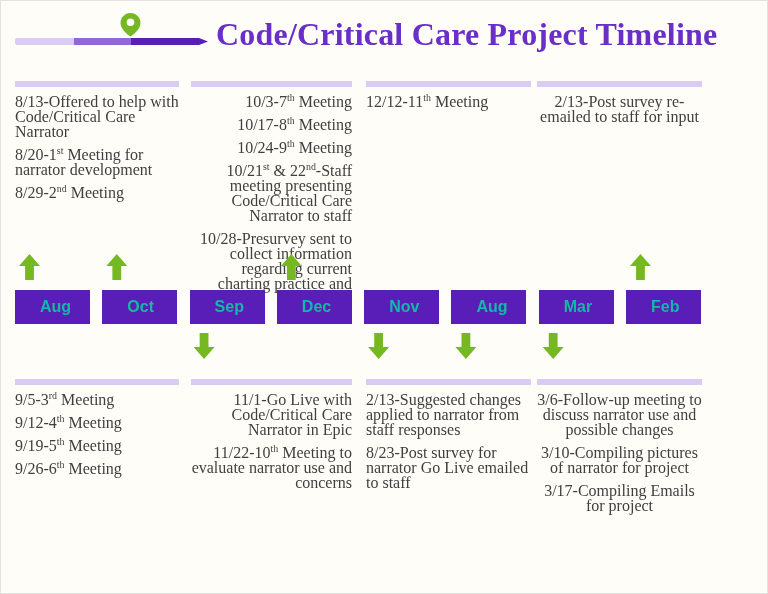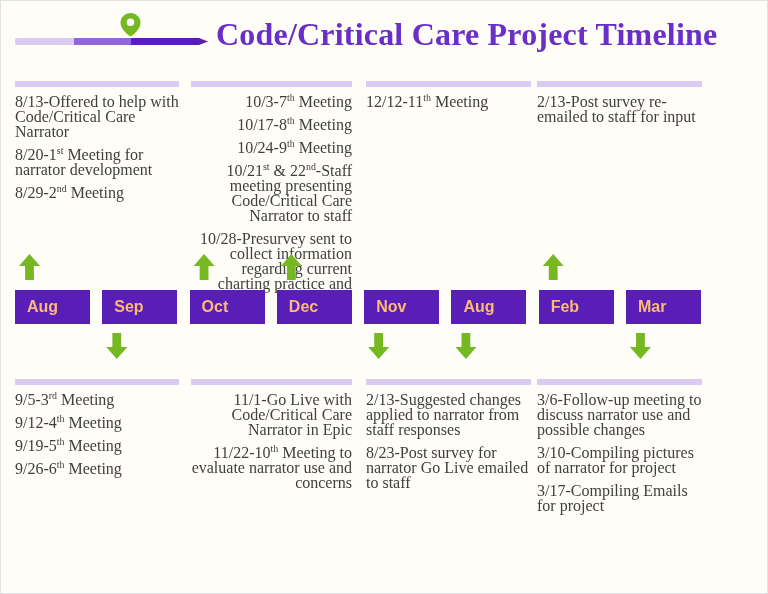--- a/index.html
+++ b/index.html
@@ -24,36 +24,36 @@
     color:#6a2fc9; font-family:"Liberation Serif", serif; white-space:nowrap;
   }
 
   
   .col { position:absolute; }
   .col.top { top:80px; }
   .col.bot { top:378px; }
   .c1 { left:14px;  width:164px; }
   .c2 { left:190px; width:161px;text-align:right; }
   .c3 { left:365px; width:165px; }
-  .c4 { left:536px; width:165px; }
+  .c4 { left:536px; width:165px;text-align:center; }
   .colbar { height:6px; background:#d9cbf2; margin-bottom:7px; }
   .event { margin:0 0 8px 0; font-size:16px; line-height:15px; }
   .event sup { font-size:0.62em; line-height:0; vertical-align:super; }
 
   
   .month-band {
     position:absolute; left:14px; top:253px; width:686px; height:108px;
     display:flex; justify-content:space-between;
   }
   .month-cell { position:relative; width:75px; height:108px; }
   .month-block {
     position:absolute; left:0; top:36px; width:100%; height:34px;
-    background:#5a1eb8; color:#fdba74;
+    background:#5a1eb8; color:#14b8a6;
     font-family:"Liberation Sans", sans-serif; font-weight:bold; font-size:16px;
-    line-height:34px; padding-left:12px; box-sizing:border-box;
+    line-height:34px; padding-left:25px; box-sizing:border-box;
   }
   .arrow { position:absolute; left:4px; width:21px; height:26px; background:#76b821; }
   .arrow.up   { top:0;
     clip-path:polygon(50% 0, 100% 46%, 71% 46%, 71% 100%, 29% 100%, 29% 46%, 0 46%); }
   .arrow.down { top:79px;
     clip-path:polygon(29% 0, 71% 0, 71% 54%, 100% 54%, 50% 100%, 0 54%, 29% 54%); }
 </style>
 </head>
 <body>
 
@@ -96,60 +96,60 @@
   </div>
 
   <div class="month-band">
     <div class="month-cell">
       <div class="arrow up"></div>
       <div class="month-block">
         <span>Aug</span>
       </div>
     </div>
     <div class="month-cell">
+      <div class="arrow up"></div>
+      <div class="month-block">
+        <span>Oct</span>
+      </div>
+    </div>
+    <div class="month-cell">
       <div class="month-block">
         <span>Sep</span>
       </div>
       <div class="arrow down"></div>
-    </div>
-    <div class="month-cell">
-      <div class="arrow up"></div>
-      <div class="month-block">
-        <span>Oct</span>
-      </div>
     </div>
     <div class="month-cell">
       <div class="arrow up"></div>
       <div class="month-block">
         <span>Dec</span>
       </div>
     </div>
     <div class="month-cell">
       <div class="month-block">
         <span>Nov</span>
       </div>
       <div class="arrow down"></div>
     </div>
     <div class="month-cell">
       <div class="month-block">
         <span>Aug</span>
       </div>
       <div class="arrow down"></div>
     </div>
     <div class="month-cell">
+      <div class="month-block">
+        <span>Mar</span>
+      </div>
+      <div class="arrow down"></div>
+    </div>
+    <div class="month-cell">
       <div class="arrow up"></div>
       <div class="month-block">
         <span>Feb</span>
       </div>
-    </div>
-    <div class="month-cell">
-      <div class="month-block">
-        <span>Mar</span>
-      </div>
-      <div class="arrow down"></div>
     </div>
   </div>
 
   <div class="col bot c1">
     <div class="colbar"></div>
     <p class="event">9/5-3<sup>rd</sup> Meeting</p>
     <p class="event">9/12-4<sup>th</sup> Meeting</p>
     <p class="event">9/19-5<sup>th</sup> Meeting</p>
     <p class="event">9/26-6<sup>th</sup> Meeting</p>
   </div>

